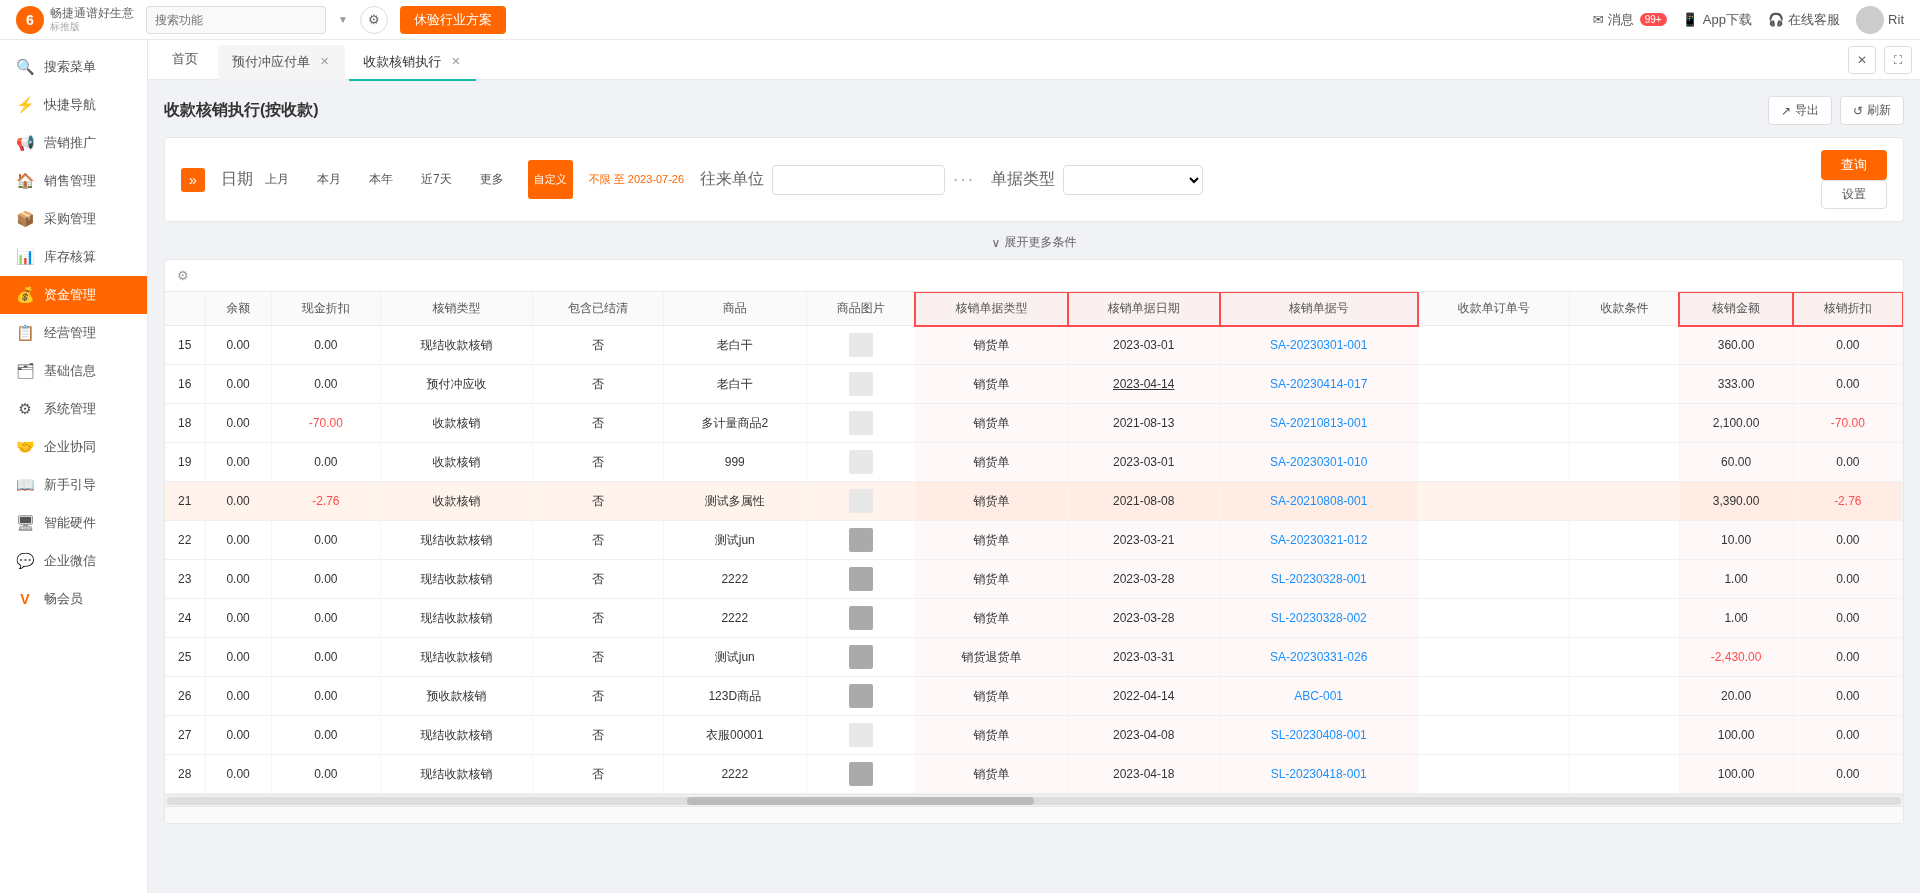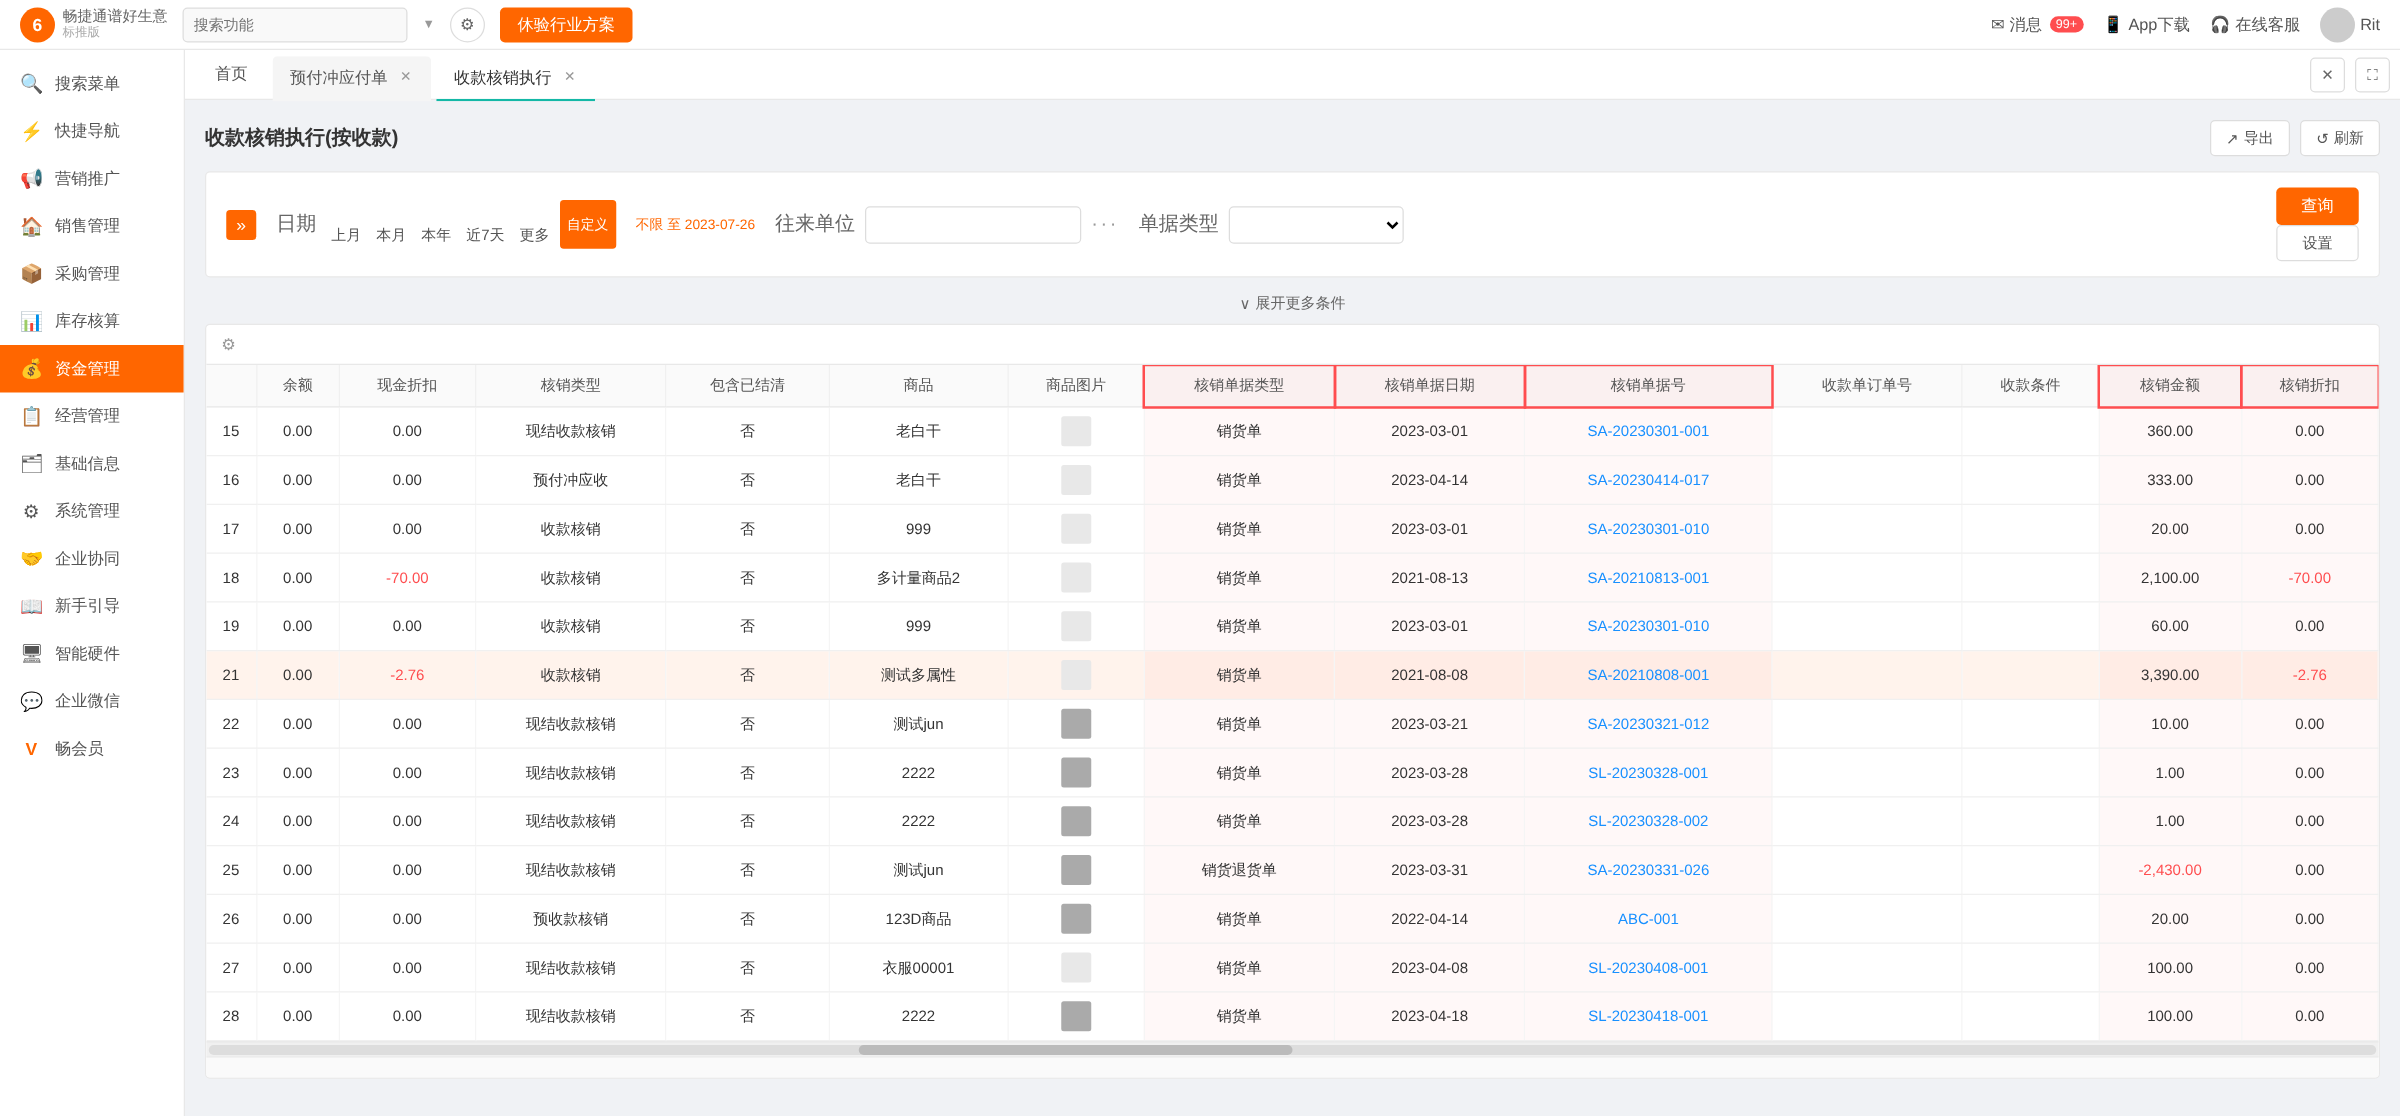--- a/index.html
+++ b/index.html
@@ -45,21 +45,21 @@
     .page-header { display: flex; align-items: center; justify-content: space-between; margin-bottom: 12px; }
     .page-title { font-size: 16px; font-weight: bold; color: #333; }
     .page-actions { display: flex; gap: 8px; }
     .action-btn { display: flex; align-items: center; gap: 4px; padding: 5px 12px; border: 1px solid #ddd; border-radius: 4px; background: #fff; cursor: pointer; font-size: 12px; color: #555; }
 
     
     .filter-bar { background: #fff; border: 1px solid #e8e8e8; border-radius: 4px; padding: 12px 16px; margin-bottom: 12px; }
     .filter-row { display: flex; align-items: center; gap: 16px; flex-wrap: wrap; }
     .filter-item { display: flex; align-items: center; gap: 8px; }
     .filter-label { font-size: 16px; color: #666; white-space: nowrap; }
-    .date-shortcuts { display: flex; align-items: flex-end; gap: 4px; font-size: 12px; }
+    .date-shortcuts { display: flex; align-items: center; gap: 20px; font-size: 12px; }
     .date-shortcut { color: #555; cursor: pointer; padding: 2px 4px; }
     .date-custom { background: #ff6600; color: white; border-radius: 3px; padding: 12px 6px; font-size: 11px; cursor: pointer; }
     .filter-input { height: 30px; border: 1px solid #ddd; border-radius: 4px; padding: 0 8px; font-size: 12px; min-width: 140px; }
     .filter-select { height: 30px; border: 1px solid #ddd; border-radius: 4px; padding: 0 8px; font-size: 12px; min-width: 140px; background: #fff; }
     .dots-btn { color: #999; font-size: 16px; letter-spacing: 2px; cursor: pointer; }
     .query-btn { background: #ff6600; color: white; border: none; border-radius: 4px; padding: 6px 20px; font-size: 13px; cursor: pointer; }
     .settings-btn { border: 1px solid #ddd; background: #fff; color: #555; border-radius: 4px; padding: 5px 14px; font-size: 12px; cursor: pointer; }
     .expand-more { display: flex; align-items: center; justify-content: center; gap: 4px; color: #666; font-size: 12px; cursor: pointer; margin-bottom: 8px; }
 
     
@@ -305,43 +305,25 @@
       <td>16</td>
       <td>0.00</td>
       <td class="">0.00</td>
       <td>预付冲应收</td>
       <td>否</td>
       <td>老白干</td>
       <td>
         <span class="product-img " style=""></span>
       </td>
       <td style="background:rgba(255,77,79,0.04);">销货单</td>
-      <td style="background:rgba(255,77,79,0.04);">2023-04-14</td>
+      <td style="background:rgba(255,77,79,0.04);text-decoration:underline;">2023-04-14</td>
       <td style="background:rgba(255,77,79,0.04);"><a class="link-text">SA-20230414-017</a></td>
       <td></td>
       <td></td>
       <td style="background:rgba(255,77,79,0.04);" class="">333.00</td>
-      <td style="background:rgba(255,77,79,0.04);" class="">0.00</td>
-    </tr>
-                  <tr>
-      <td>17</td>
-      <td>0.00</td>
-      <td class="">0.00</td>
-      <td>收款核销</td>
-      <td>否</td>
-      <td>999</td>
-      <td>
-        <span class="product-img " style=""></span>
-      </td>
-      <td style="background:rgba(255,77,79,0.04);">销货单</td>
-      <td style="background:rgba(255,77,79,0.04);">2023-03-01</td>
-      <td style="background:rgba(255,77,79,0.04);"><a class="link-text">SA-20230301-010</a></td>
-      <td></td>
-      <td></td>
-      <td style="background:rgba(255,77,79,0.04);" class="">20.00</td>
       <td style="background:rgba(255,77,79,0.04);" class="">0.00</td>
     </tr>
                   <tr>
       <td>18</td>
       <td>0.00</td>
       <td class="negative">-70.00</td>
       <td>收款核销</td>
       <td>否</td>
       <td>多计量商品2</td>
       <td>

